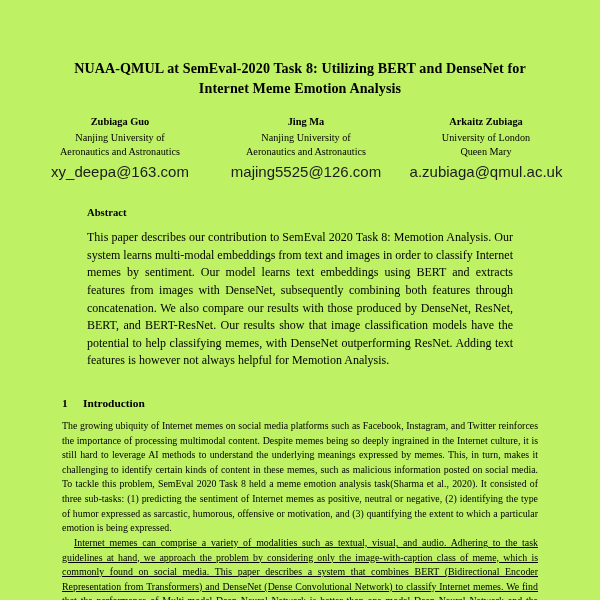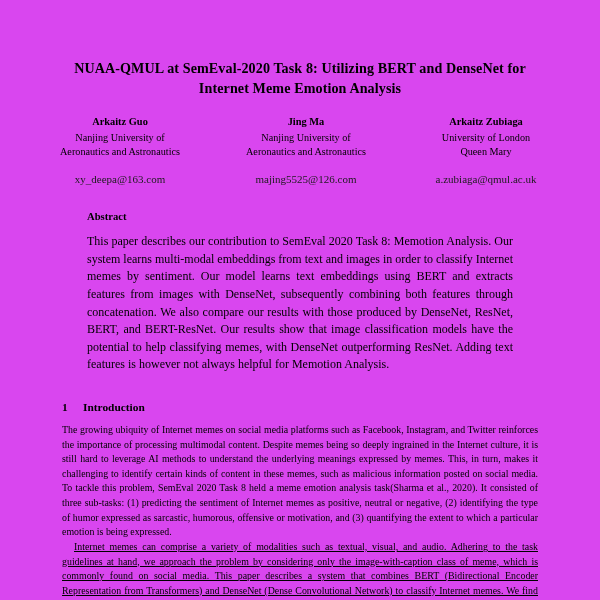--- a/index.html
+++ b/index.html
@@ -12,21 +12,21 @@
     height: 600px;
     overflow: hidden;
     font-family: "Liberation Serif", "DejaVu Serif", serif;
     color: #000000;
     -webkit-font-smoothing: antialiased;
   }
   .page {
     position: relative;
     width: 600px;
     height: 600px;
-    background: #d946ef;
+    background: #bef264;
     box-sizing: border-box;
     padding: 0;
   }
 
   
   .title-block {
     margin: 0;
     padding: 58px 62px 0 62px;
   }
   .paper-title {
@@ -59,24 +59,24 @@
     font-size: 10.4px;
     font-weight: bold;
     line-height: 1.42;
     margin-bottom: 1px;
   }
   .author-affil {
     font-size: 10.2px;
     line-height: 1.36;
   }
   .author-email {
-    font-family: Liberation Serif, serif;
-    font-size: 11px;
+    font-family: Liberation Sans, sans-serif;
+    font-size: 15px;
     line-height: 1.5;
-    margin-top: 12px;
+    margin-top: 2px;
     color: #1c1c1c;
   }
 
   
   .abstract-wrap {
     margin-top: 24px;
     padding: 0 87px;
   }
   .abstract-heading {
     font-size: 10.6px;
@@ -127,21 +127,21 @@
 
 <div class="page">
 
   <div class="title-block">
     <h1 class="paper-title">NUAA-QMUL at SemEval-2020 Task 8: Utilizing BERT and DenseNet for Internet Meme Emotion Analysis</h1>
   </div>
 
   <div class="authors-row">
 
     <div class="author-col c1">
-      <div class="author-name">Arkaitz Guo</div>
+      <div class="author-name">Zubiaga Guo</div>
       <div class="author-affil">Nanjing University of</div>
       <div class="author-affil">Aeronautics and Astronautics</div>
       <div class="author-email">xy_deepa@163.com</div>
     </div>
 
     <div class="author-col c2">
       <div class="author-name">Jing Ma</div>
       <div class="author-affil">Nanjing University of</div>
       <div class="author-affil">Aeronautics and Astronautics</div>
       <div class="author-email">majing5525@126.com</div>

